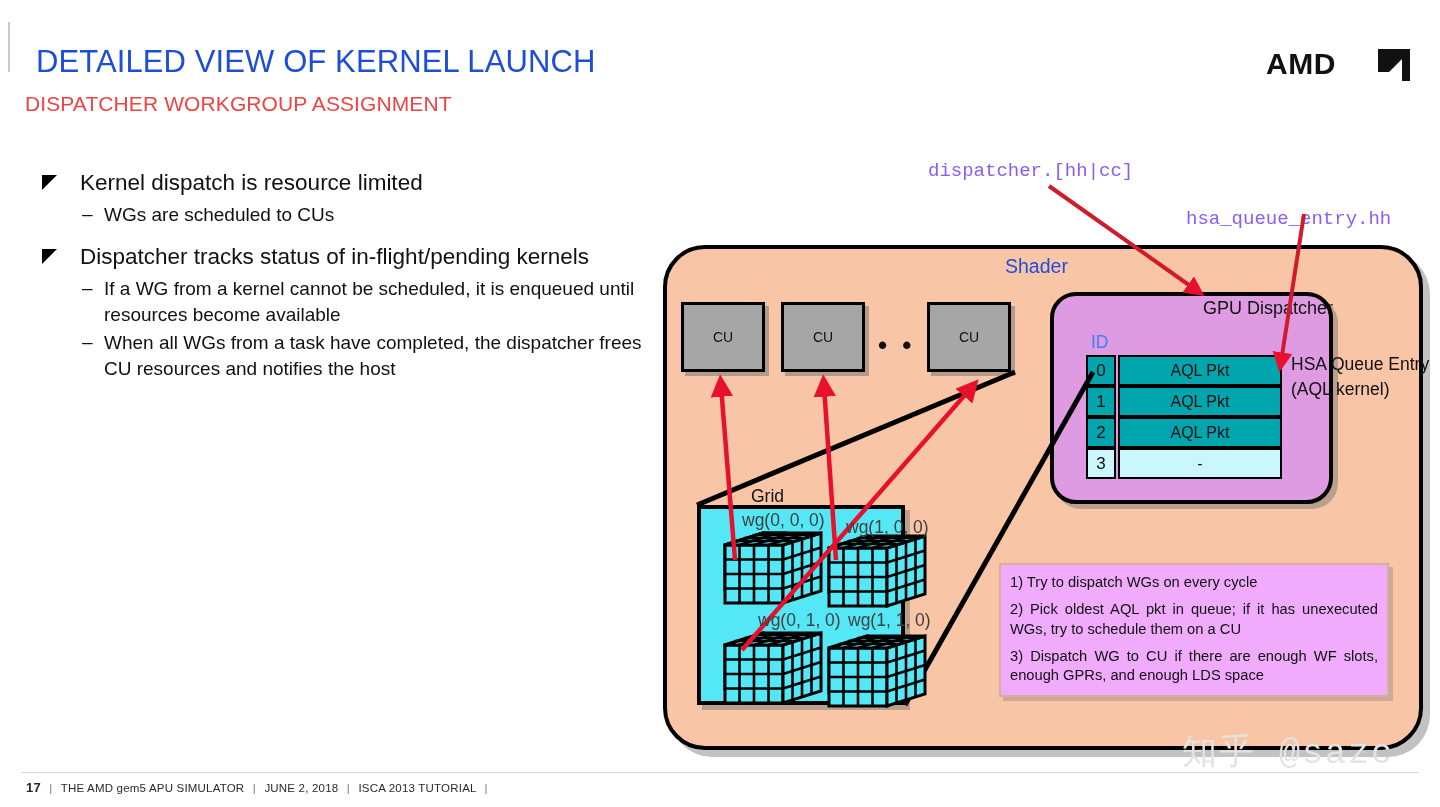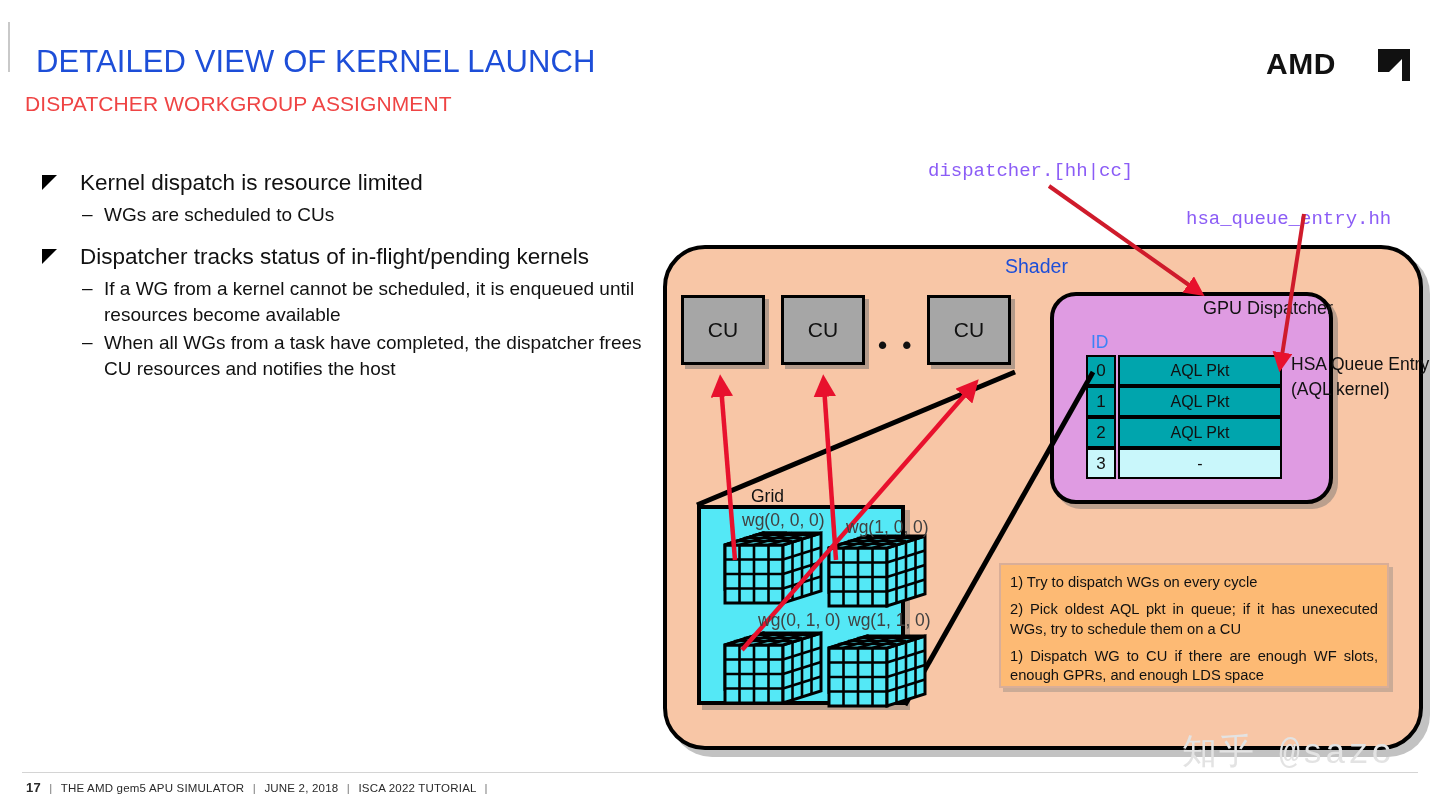--- a/index.html
+++ b/index.html
@@ -51,25 +51,25 @@
     background: #F8C6A6; border: 4px solid #000; border-radius: 42px;
     box-shadow: 7px 7px 0 rgba(120,120,120,0.45);
   }
   .shader-label {
     position: absolute; left: 1005px; top: 255px;
     font-size: 19.5px; color: #1d4ed8;
   }
 
   
   .cu {
-    position: absolute; width: 84px; height: 70px; top: 295px;
+    position: absolute; width: 84px; height: 70px; top: 302px;
     background: #A6A6A6; border: 3px solid #000;
     box-shadow: 4px 4px 0 rgba(110,110,110,0.5);
     display: flex; align-items: center; justify-content: center;
-    font-size: 21px; color: #111;
+    font-size: 14px; color: #111;
   }
   .cu-a { left: 681px; }
   .cu-b { left: 781px; }
   .cu-c { left: 927px; }
   .ellipsis {
     position: absolute; left: 878px; top: 330px;
     font-size: 26px; letter-spacing: 4px; color: #111; font-weight: 700;
   }
 
   
@@ -120,23 +120,23 @@
   .grid-label { position: absolute; left: 751px; top: 486px; font-size: 17.5px; color: #111; }
   .wg-label { position: absolute; font-size: 17.5px; color: #404040; white-space: nowrap; }
   .wg-00 { left: 742px; top: 510px; }
   .wg-10 { left: 846px; top: 517px; }
   .wg-01 { left: 758px; top: 610px; }
   .wg-11 { left: 848px; top: 610px; }
 
   
   .notes {
     position: absolute; left: 999px; top: 563px; width: 390px;
-    background: #fdba74; border: 2px solid #D9AE98;
+    background: #f0abfc; border: 2px solid #D9AE98;
     box-shadow: 4px 4px 0 rgba(120,120,120,0.35);
-    padding: 8px 9px 0 9px;
+    padding: 8px 9px 9px 9px;
   }
   .note {
     font-size: 14.7px; color: #111; line-height: 1.35;
     text-align: justify; margin-bottom: 7px;
   }
   .note:last-child { margin-bottom: 0; }
 
   
   .overlay { position: absolute; left: 0; top: 0; width: 1440px; height: 807px;
              pointer-events: none; }
@@ -391,30 +391,30 @@
 
   <div class="grid-label">Grid</div>
   <div class="wg-label wg-00">wg(0, 0, 0)</div>
   <div class="wg-label wg-10">wg(1, 0, 0)</div>
   <div class="wg-label wg-01">wg(0, 1, 0)</div>
   <div class="wg-label wg-11">wg(1, 1, 0)</div>
 
   <div class="notes">
     <div class="note">1) Try to dispatch WGs on every cycle</div>
     <div class="note">2) Pick oldest AQL pkt in queue; if it has unexecuted WGs, try to schedule them on a CU</div>
-    <div class="note">1) Dispatch WG to CU if there are enough WF slots, enough GPRs, and enough LDS space</div>
+    <div class="note">3) Dispatch WG to CU if there are enough WF slots, enough GPRs, and enough LDS space</div>
   </div>
 
   <div class="watermark">知乎 @sazc</div>
 
   <div class="footer-rule"></div>
   <div class="footer">
     <span class="pg">17</span>
     <span class="sep">|</span>
     <span>THE AMD gem5 APU SIMULATOR</span>
     <span class="sep">|</span>
     <span>JUNE 2, 2018</span>
     <span class="sep">|</span>
-    <span>ISCA 2022 TUTORIAL</span>
+    <span>ISCA 2013 TUTORIAL</span>
     <span class="sep">|</span>
   </div>
 
 </div>
 
 </body></html>

